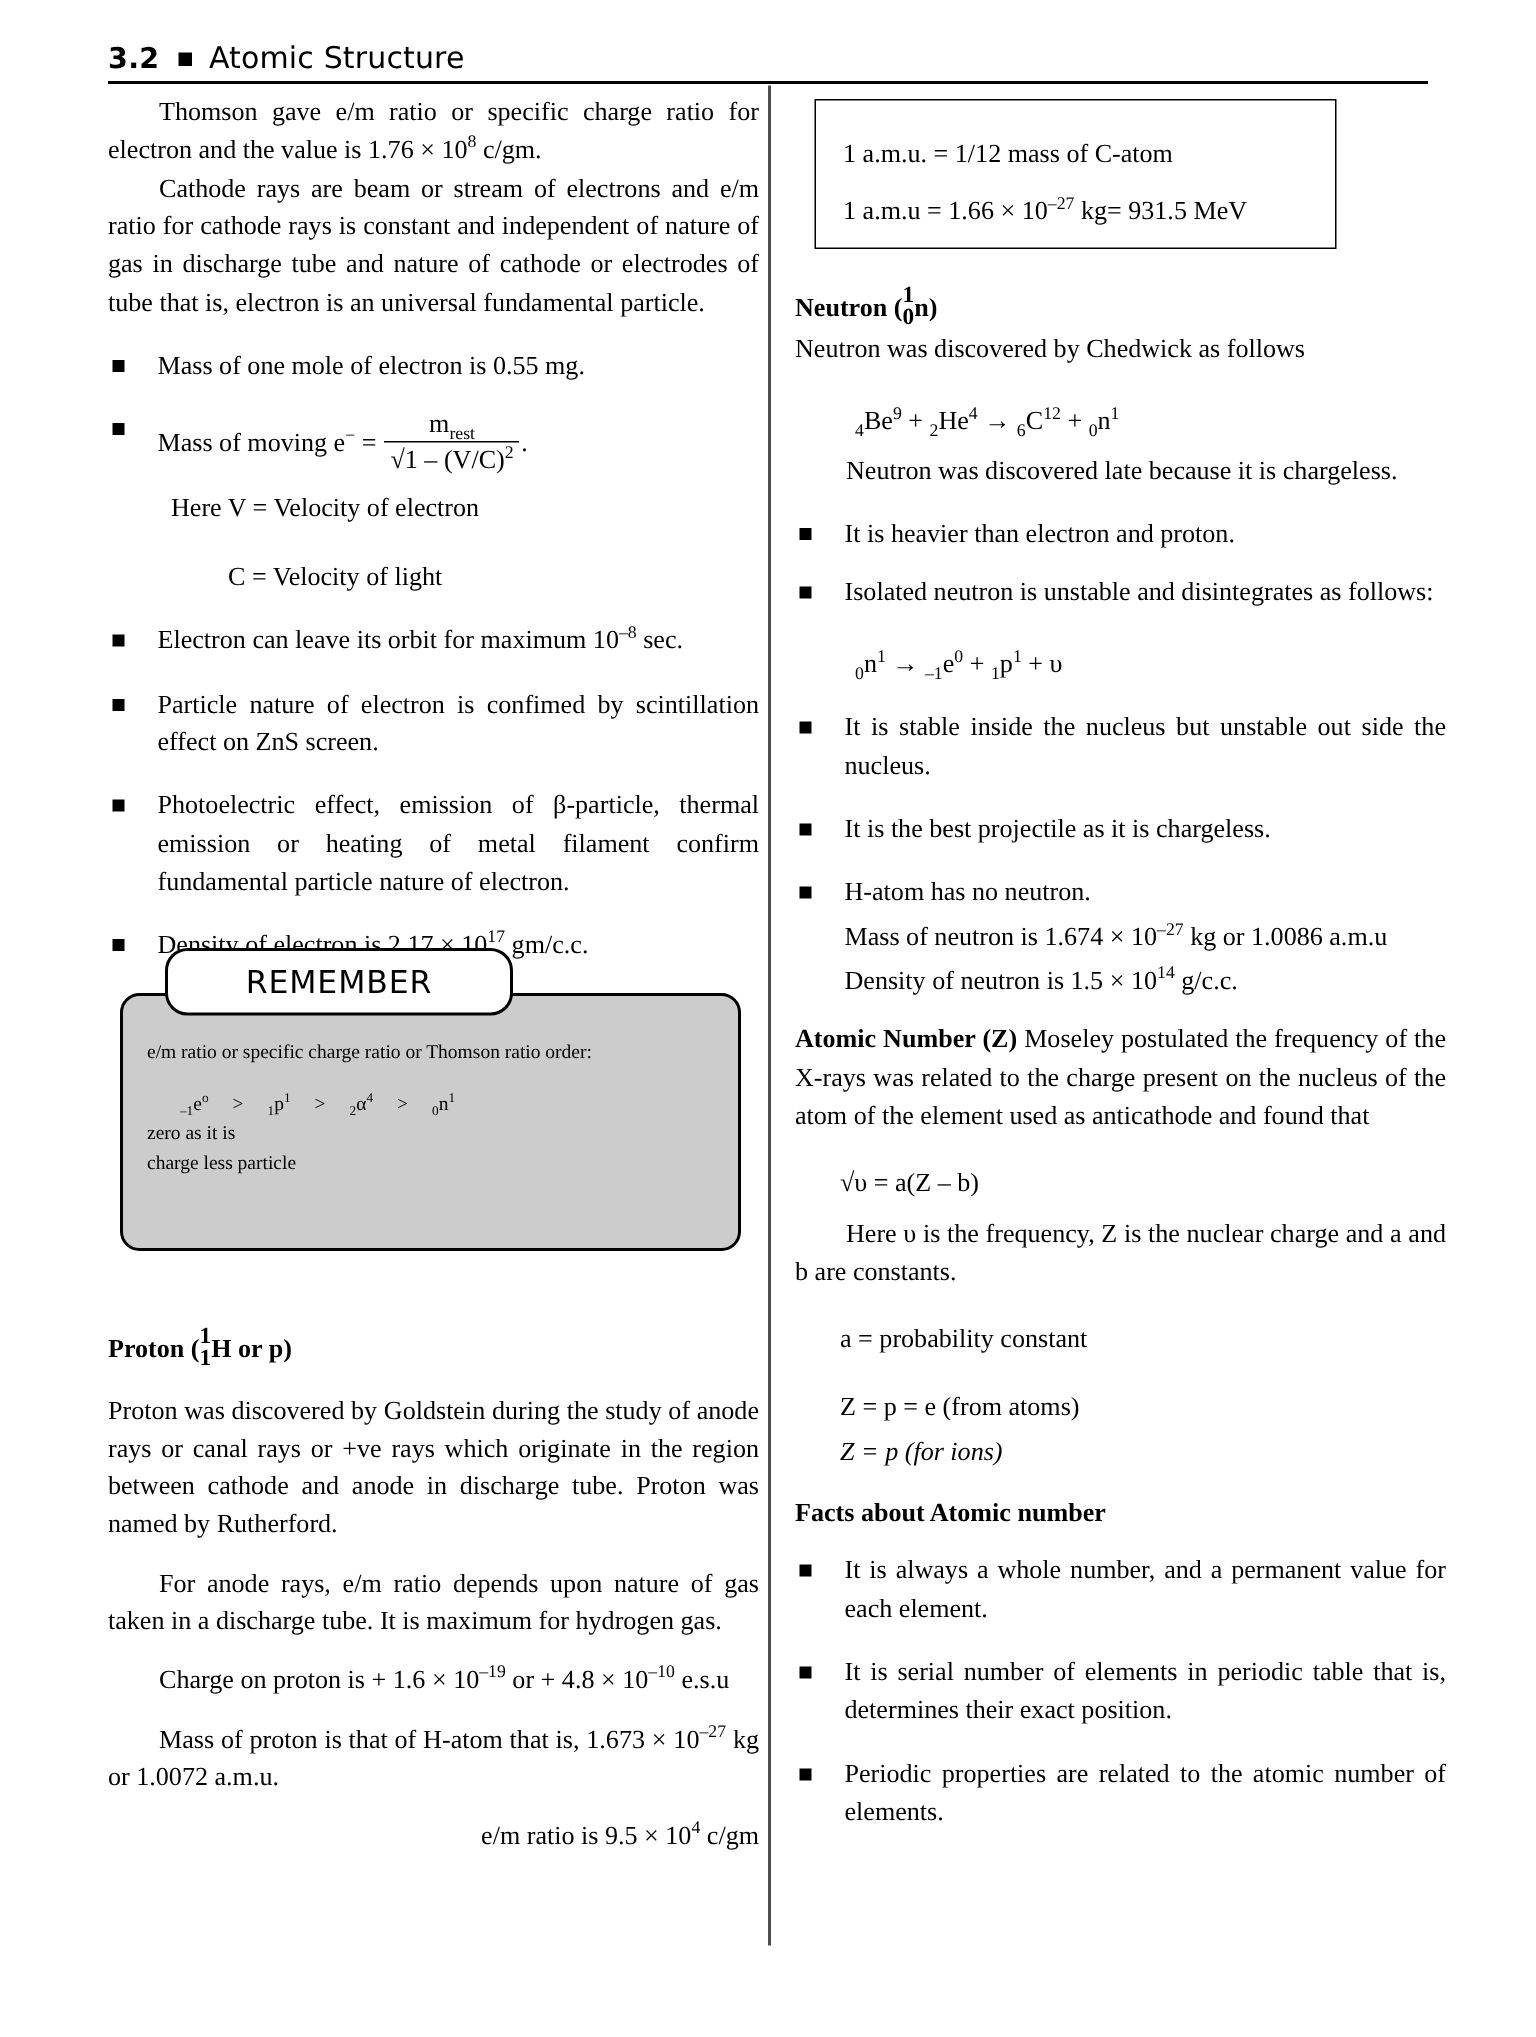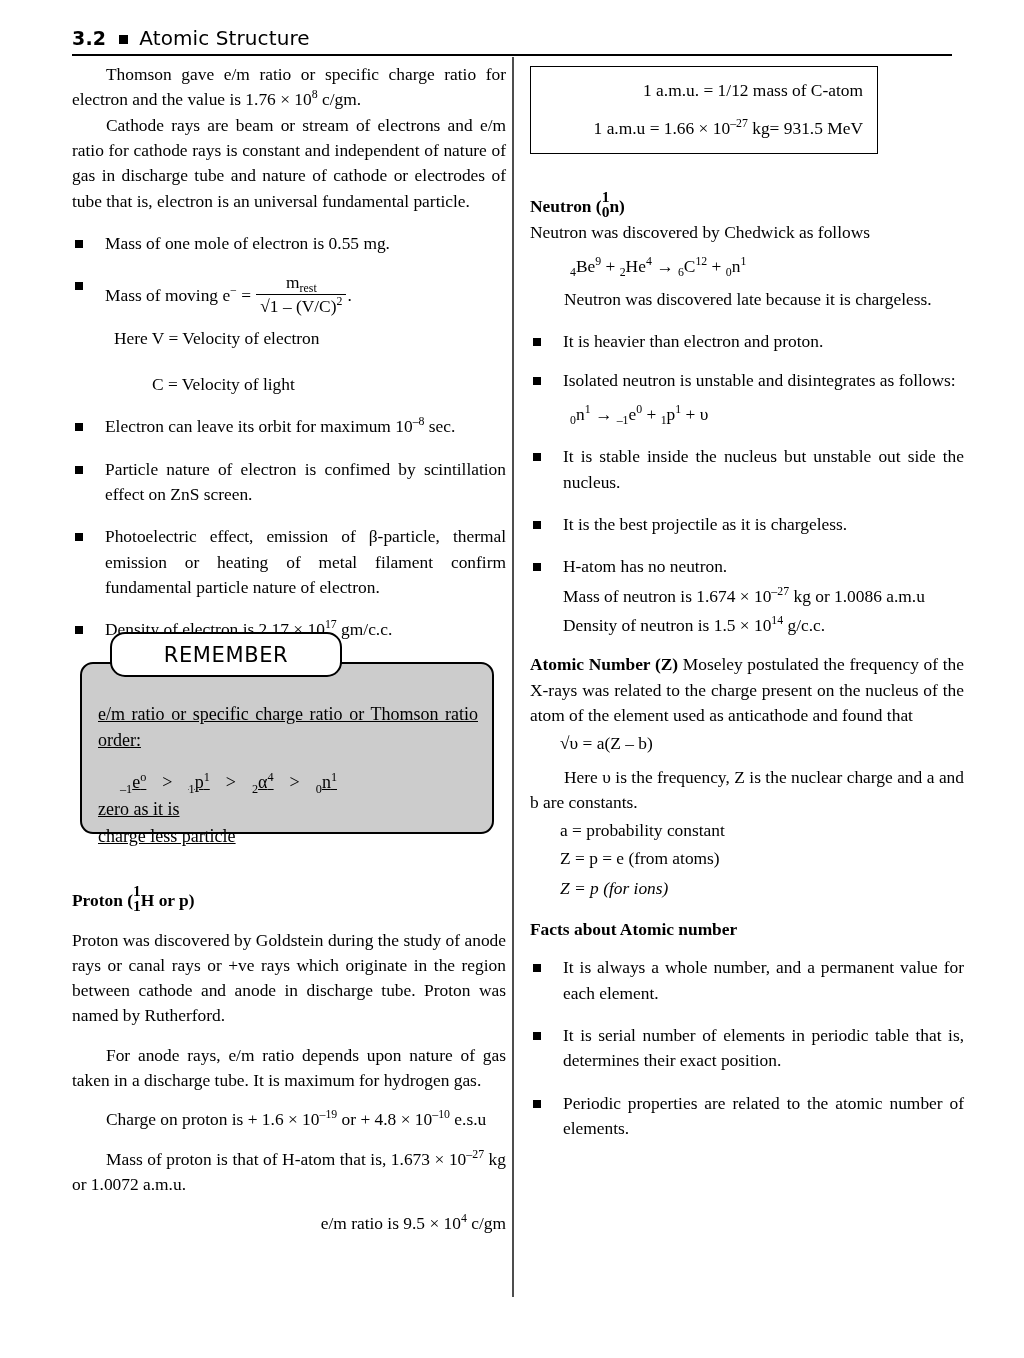--- a/index.html
+++ b/index.html
@@ -114,22 +114,22 @@
   .bsub {
     padding-left: 33px;
     margin-top: 4px;
     text-align: justify;
   }
   .bsub.nj { text-align: left; }
 
   
   .ilineA { padding-left: 42px; margin-top: 10px; }
   .ilineB { padding-left: 80px; margin-top: 21px; }
-  .eqline { padding-left: 40px; margin-top: 9px; }
-  .eqline2 { padding-left: 30px; margin-top: 3px; }
+  .eqline { padding-left: 40px; margin-top: 23px; }
+  .eqline2 { padding-left: 30px; margin-top: 20px; }
 
   sup { font-size: 0.68em; vertical-align: super; line-height: 0; }
   sub { font-size: 0.68em; vertical-align: sub; line-height: 0; }
 
   
   .frac {
     display: inline-block;
     vertical-align: -0.62em;
     text-align: center;
     margin: 0 1px;
@@ -155,27 +155,26 @@
     line-height: 0.95;
     font-size: 0.97em;
     margin: 0 0px;
   }
   .nuc .top { display: block; font-size: 0.92em; }
   .nuc .bot { display: block; font-size: 0.92em; }
 
   
   .amu-box {
     position: absolute;
-    left: 0px;
+    left: 13px;
     top: 4px;
     width: 348px;
     border: 1.6px solid #000;
-    padding: 11px 14px 12px 18px;
+    padding: 23px 14px 12px 18px;
     box-sizing: border-box;
-    text-align: right;
   }
   .amu-line { line-height: 1.45; }
   .amu-line + .amu-line { margin-top: 13px; }
 
   
   .remember-wrap {
     position: absolute;
     left: 80px;
     top: 650px;
     width: 414px;
@@ -208,25 +207,24 @@
   }
   .remember-tab span {
     font-family: "DejaVu Sans", "Liberation Sans", sans-serif;
     font-weight: normal;
     font-size: 21px;
     letter-spacing: .6px;
   }
   .remember-content {
     position: absolute;
     left: 18px;
-    top: 52px;
+    top: 42px;
     width: 380px;
-    font-size: 18px;
+    font-size: 13px;
     line-height: 1.44;
-    text-decoration: underline;
   }
   .remember-content p { text-align: justify; }
   .rem-order {
     margin-top: 16px;
     padding-left: 22px;
     letter-spacing: 0px;
     text-align: left;
   }
   .rem-order .gt { display: inline-block; padding: 0 16px; }
   .rem-note1 { margin-top: 1px; text-align: right; padding-right: 24px; }

